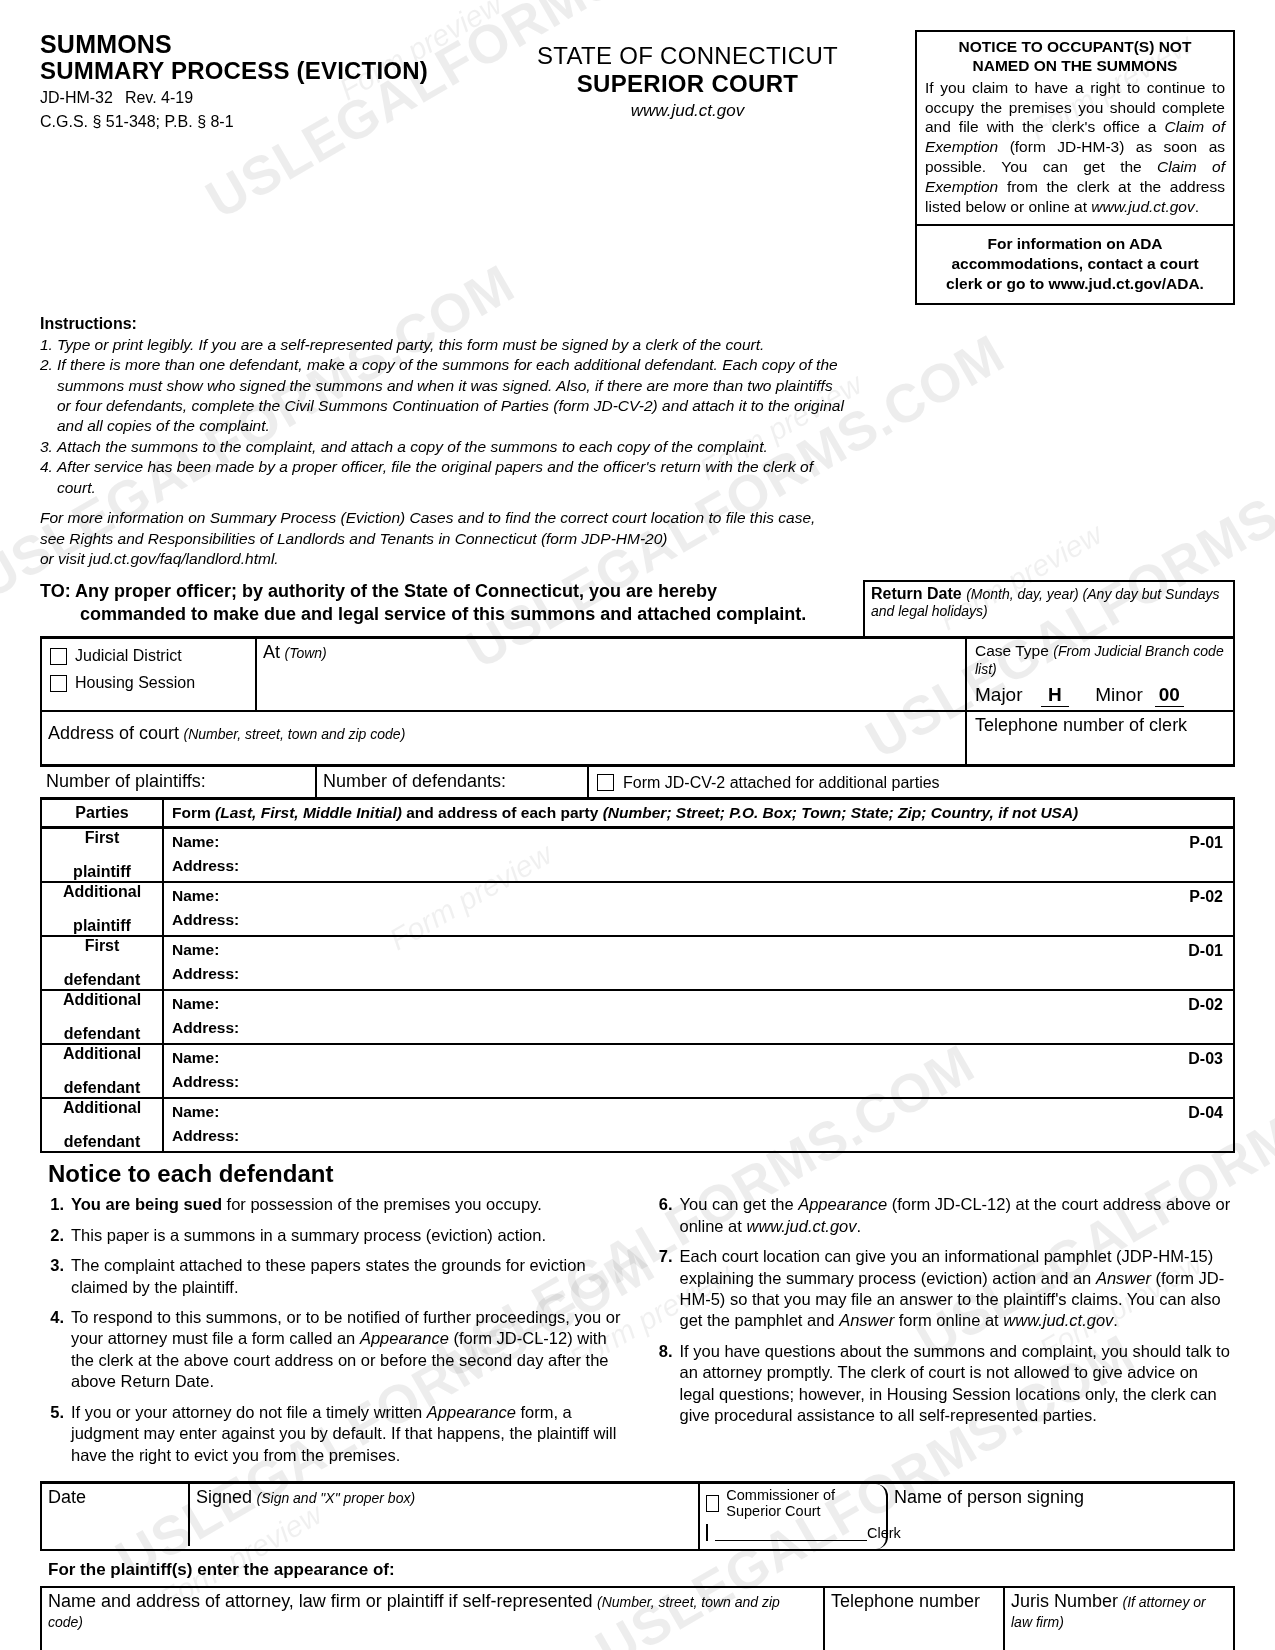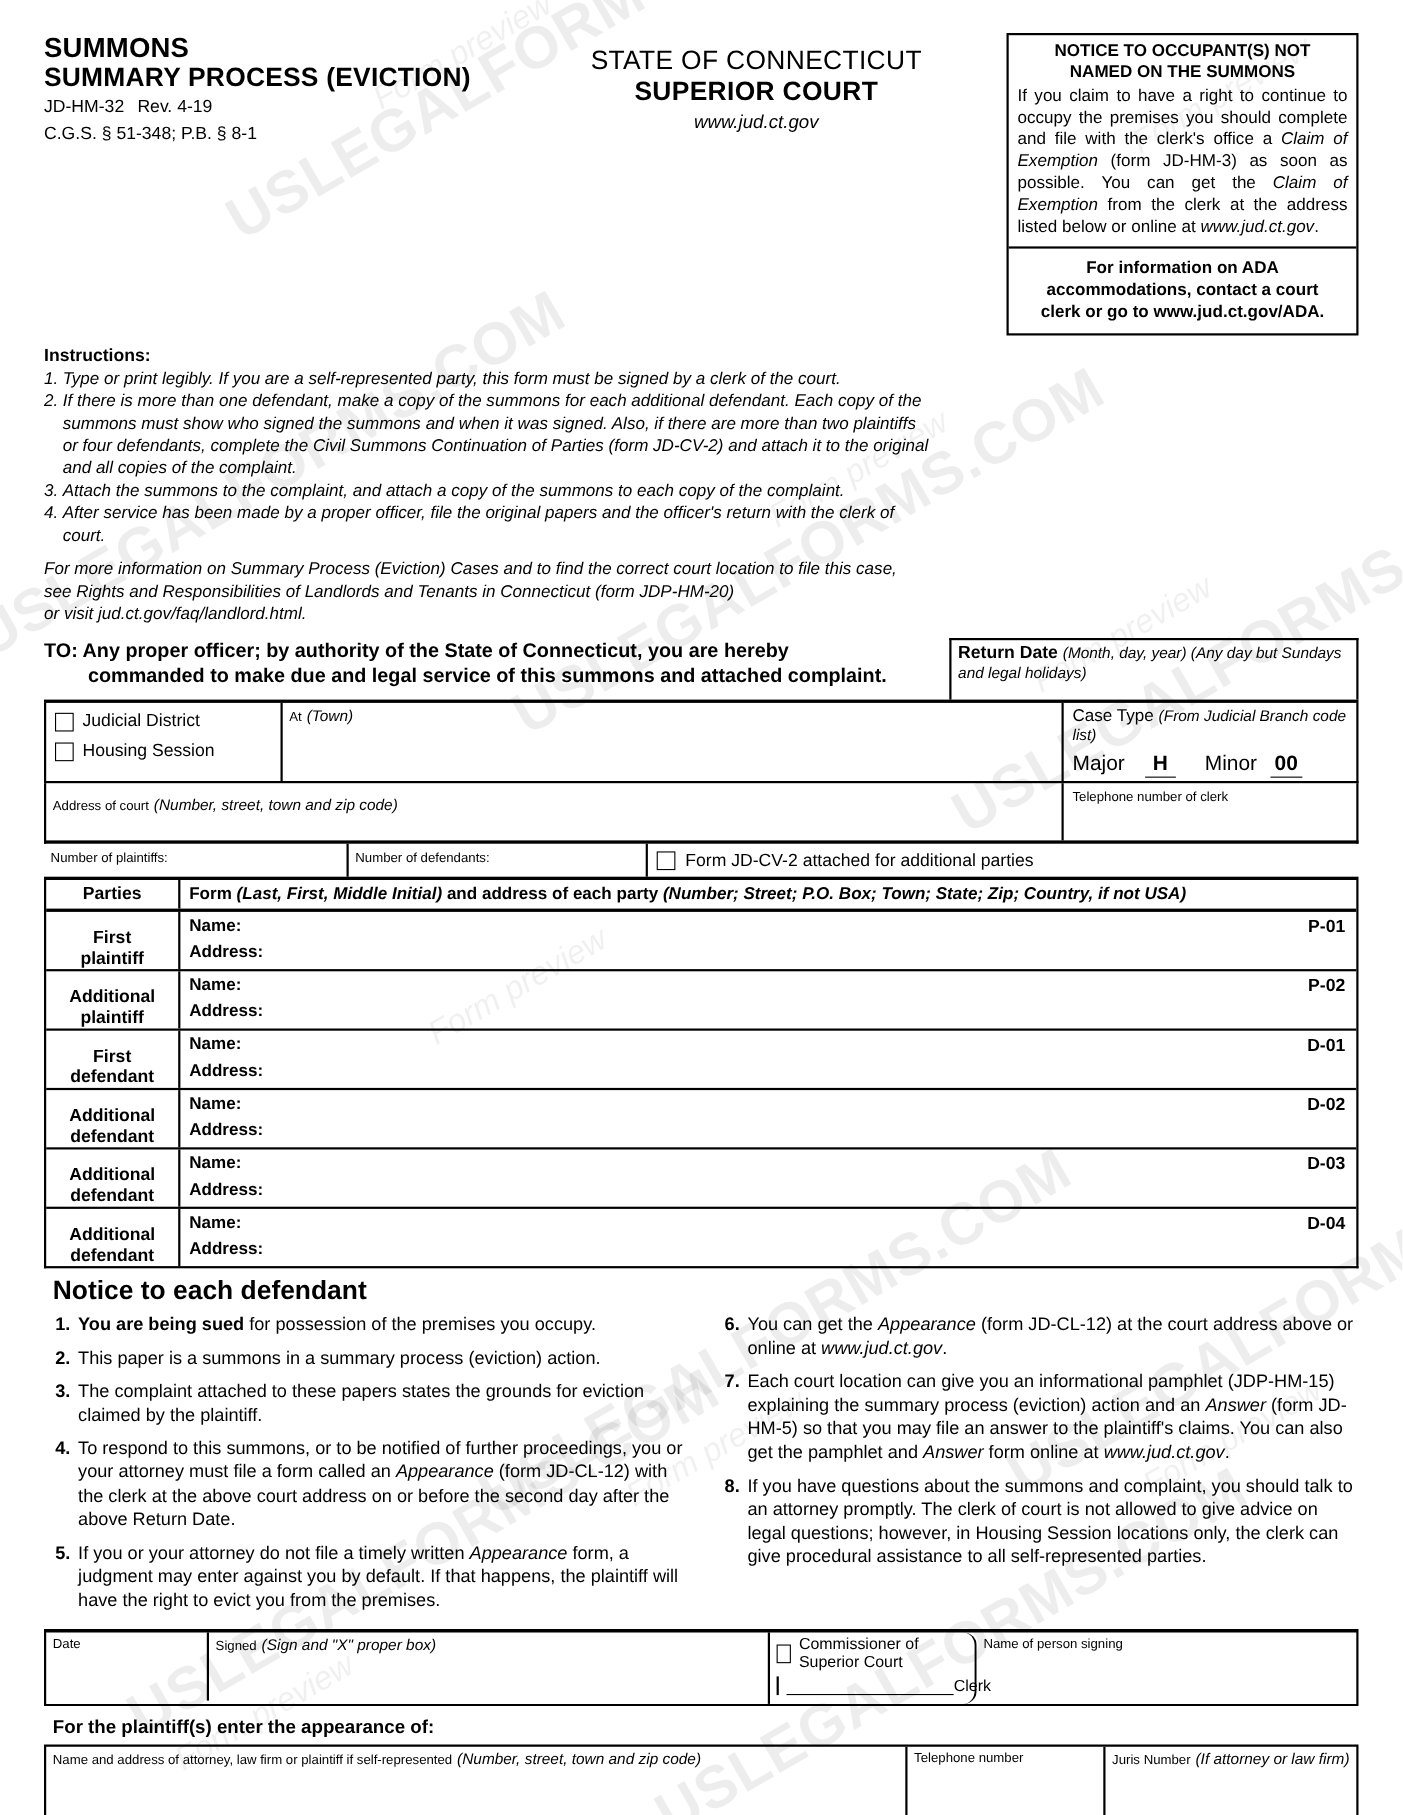--- a/index.html
+++ b/index.html
@@ -167,21 +167,21 @@
     box-sizing: border-box;
     min-height: 56px;
   }
   .rd-label { font-size: 16px; font-weight: bold; display: inline; }
   .rd-hint { font-size: 14px; font-style: italic; }
 
   
   .grid { position: relative; z-index: 10; }
   .bar-thick { border-top: 3px solid #000; }
   .lbl {
-    font-size: 12px;
+    font-size: 18px;
     line-height: 1.2;
   }
   .lbl-it { font-size: 14px; font-style: italic; }
 
   .chk {
     width: 17px;
     height: 17px;
     border: 1.6px solid #000;
     display: inline-block;
     vertical-align: middle;
@@ -224,21 +224,21 @@
   .phead-l {
     width: 122px; border-right: 2px solid #000; box-sizing: border-box;
     text-align: center; font-weight: bold; font-size: 16px; padding: 4px 0;
   }
   .phead-r { flex: 1; padding: 4px 8px; box-sizing: border-box; font-size: 15.5px; font-weight: bold; }
   .prow { display: flex; border-bottom: 2px solid #000; }
   .prow:last-child { border-bottom: none; }
   .prow-l {
     width: 122px; border-right: 2px solid #000; box-sizing: border-box;
     text-align: center; font-weight: bold; font-size: 16px;
-    display: flex; flex-direction: column; justify-content: flex-end; line-height: 1.15;
+    display: flex; flex-direction: column; justify-content: space-between; line-height: 1.15;
   }
   .prow-r { flex: 1; position: relative; }
   .pname { font-size: 15.5px; font-weight: bold; padding: 4px 8px 0 8px; height: 26px; box-sizing: border-box;}
   .paddr { font-size: 15.5px; font-weight: bold; padding: 2px 8px 4px 8px; height: 26px; box-sizing: border-box;}
   .pcode {
     position: absolute; right: 10px; top: 5px;
     font-size: 16px; font-weight: bold;
   }
 
   

